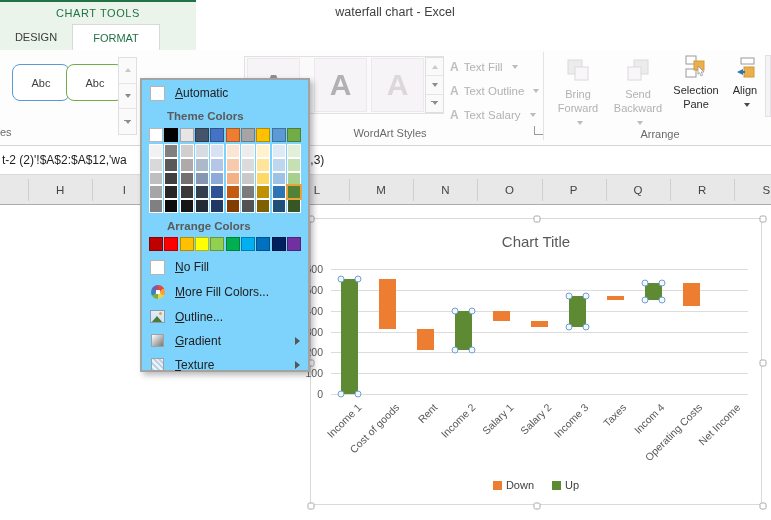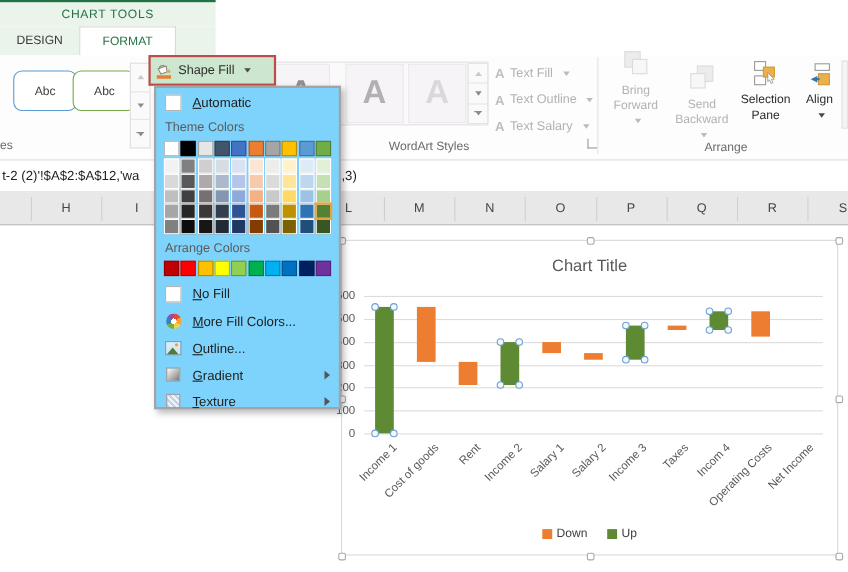--- a/index.html
+++ b/index.html
@@ -63,21 +63,21 @@
   .sheet{left:0;top:205px;width:771px;height:315px;background:#fff;}
 
   
   .menu{left:140px;top:78px;width:170px;height:294px;background:#7dd3fc;border:2px solid #a3a3a3;
         box-shadow:3px 3px 6px rgba(0,0,0,.28);z-index:60;font-size:12px;box-sizing:border-box;}
   .mi{display:flex;align-items:center;padding:0 8px;gap:10px;}
   .mi .sw{width:13px;height:13px;border:1px solid #B5B5B5;background:#fff;flex:none;}
   .mi .ic{width:15px;display:flex;justify-content:center;flex:none;}
   .milab{display:block;color:#212121;}
   .milab::first-letter{text-decoration:underline;}
-  .mh{font-weight:normal;color:#5A5A5A;font-size:11.5px;padding:0 8px;display:flex;align-items:center;}
+  .mh{font-weight:bold;color:#5A5A5A;font-size:11.5px;padding:0 8px;display:flex;align-items:center;margin-left:17px;}
   .pal{display:flex;justify-content:space-between;padding:0 7px;}
   .pal .c{width:14px;height:14px;border:1px solid rgba(0,0,0,.28);box-sizing:border-box;}
   .pcol{display:flex;flex-direction:column;}
   .pcol .vc{width:14px;height:13.8px;border:1px solid #fff;box-sizing:border-box;}
   .pcol .vc.sel{outline:2px solid #E8A33D;outline-offset:-1px;z-index:2;}
   .subarrow{margin-left:auto;width:0;height:0;border-top:4px solid transparent;border-bottom:4px solid transparent;border-left:5px solid #555;}
   .icon-wheel{width:14px;height:14px;border-radius:50%;
      background:radial-gradient(circle,#fff 0 2.5px,rgba(255,255,255,0) 2.5px),
      conic-gradient(#E5493B 0 60deg,#F2A13C 60deg 120deg,#ECD24F 120deg 180deg,#76B043 180deg 240deg,#3F7FBF 240deg 300deg,#8E52A1 300deg 360deg);}
   .icon-picture{position:relative;width:14px;height:11px;border:1px solid #8C9BAD;background:linear-gradient(#E3EEF8,#CFE2F2);overflow:hidden;}
@@ -102,20 +102,21 @@
   .hdl-c{position:absolute;width:7px;height:7px;background:#F2F8FE;border:1.5px solid #6FA0CF;border-radius:50%;transform:translate(-50%,-50%);box-sizing:border-box;}
 </style>
 </head>
 <body>
 
 <div id="app">
 
   <div class="abs ct-strip">
     <span>CHART TOOLS</span>
   </div>
+  <div class="abs app-title">waterfall chart - Excel</div>
 
   <div class="abs tabpanel"></div>
   <div class="abs tab tab-design">DESIGN</div>
   <div class="abs tab tab-format">FORMAT</div>
 
   <div class="abs ribbon"></div>
 
   <div class="abs abc abc1">
       <span>Abc</span>
     </div>
@@ -131,34 +132,20 @@
       </div>
     <div class="cell">
         <span class="morebtn">
           <span class="bar"></span>
           <span class="tri-down"></span>
         </span>
       </div>
   </div>
   <div class="abs grp-label" style="left:0;top:126px;">es</div>
 
-  <div class="abs sf-btn">
-    <span style="display:flex;">
-      <svg width="16" height="16" viewBox="0 0 16 16">
-        <rect x="1.5" y="12.5" width="13" height="3" rx="0.5" fill="#E97F33"></rect>
-        <g transform="rotate(-18 7 7)">
-          <path d="M3.2 5.2 L10.8 5.2 L10 10.5 L4 10.5 Z" fill="#FDFDFD" stroke="#8A7A6A" stroke-width="0.9"></path>
-          <path d="M4.6 5.2 C4.6 3 9.4 3 9.4 5.2" fill="none" stroke="#8A7A6A" stroke-width="0.9"></path>
-        </g>
-        <path d="M12.6 6.8 C14.4 9 13.8 10.4 12.8 10.4 C11.8 10.4 11.4 8.9 12.6 6.8 Z" fill="#D9A43B"></path>
-      </svg>
-    </span>
-    <span class="lbl">Shape Fill</span>
-    <span class="caret"></span>
-  </div>
 
   <div class="abs wa-frame"></div>
   <div class="abs wa-box wa1">
       <span>A</span>
     </div>
   <div class="abs wa-box wa2">
       <span>A</span>
     </div>
   <div class="abs wa-box wa3">
       <span>A</span>
@@ -191,21 +178,21 @@
     <span class="caret gray"></span>
   </div>
   <div class="abs txtbtn" style="top:106px;">
     <span class="aicon">A</span>
     <span>Text Salary</span>
     <span class="caret gray"></span>
   </div>
 
   <div class="abs sep" style="left:543px;"></div>
 
-  <div class="abs" style="left:556px;top:44px;width:44px;text-align:center;">
+  <div class="abs" style="left:556px;top:57px;width:44px;text-align:center;">
     <span>
       <svg width="26" height="26" viewBox="0 0 26 26">
           <rect x="3" y="3" width="14" height="14" fill="#EDEBED" stroke="#DCDADC"></rect>
           <rect x="10" y="10" width="13" height="13" fill="#F8F6F8" stroke="#DCDADC"></rect>
         </svg>
     </span>
     <div class="arr-btn-label"><span>Bring</span><br>
       <span>Forward</span><span class="caret gray"></span></div>
   </div>
   <div class="abs" style="left:612px;top:57px;width:52px;text-align:center;">

